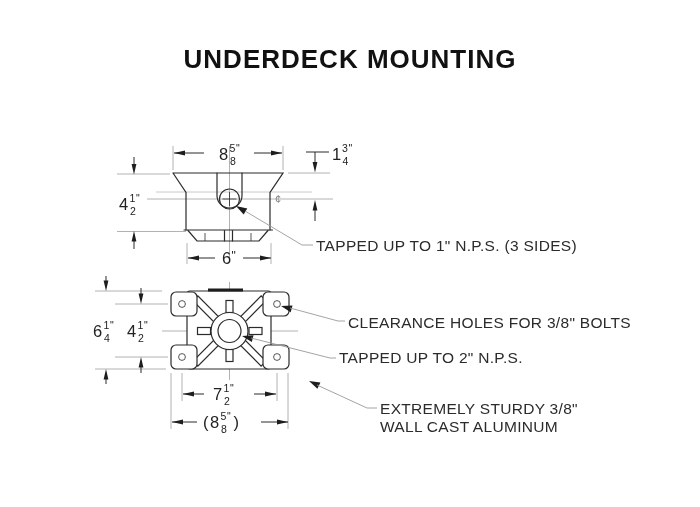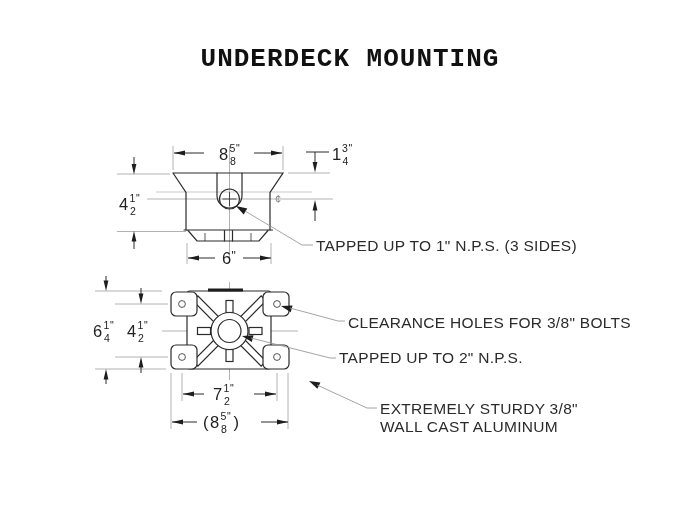--- a/index.html
+++ b/index.html
@@ -1,19 +1,19 @@
 <!DOCTYPE html>
 <html><head>
 <meta charset="utf-8">
 <style>
   html,body { margin:0; padding:0; background:#fff; }
   #stage { position:relative; width:700px; height:507px; background:#ffffff; overflow:hidden;
            font-family:"Liberation Sans", sans-serif; }
   #title { position:absolute; top:44px; left:0; width:700px; text-align:center;
-           font-family:Liberation Mono, monospace; font-weight:bold; font-size:26px;
+           font-family:Liberation Sans, sans-serif; font-weight:bold; font-size:26px;
            letter-spacing:1px; color:#111; }
   svg { position:absolute; top:0; left:0; }
   .ink    { stroke:#2b2b2b; stroke-width:1.2; fill:none; stroke-linecap:round; }
   .thin   { stroke:#2b2b2b; stroke-width:0.8; fill:none; }
   .aux    { stroke:#a9a9a9; stroke-width:0.9; fill:none; }
   .aux2   { stroke:#bcbcbc; stroke-width:0.8; fill:none; }
   .leader { stroke:#9a9a9a; stroke-width:0.9; fill:none; }
   .dimln  { stroke:#2b2b2b; stroke-width:1; fill:none; }
   .ah     { fill:#1d1d1d; stroke:none; }
   .fillw  { fill:#ffffff; }

